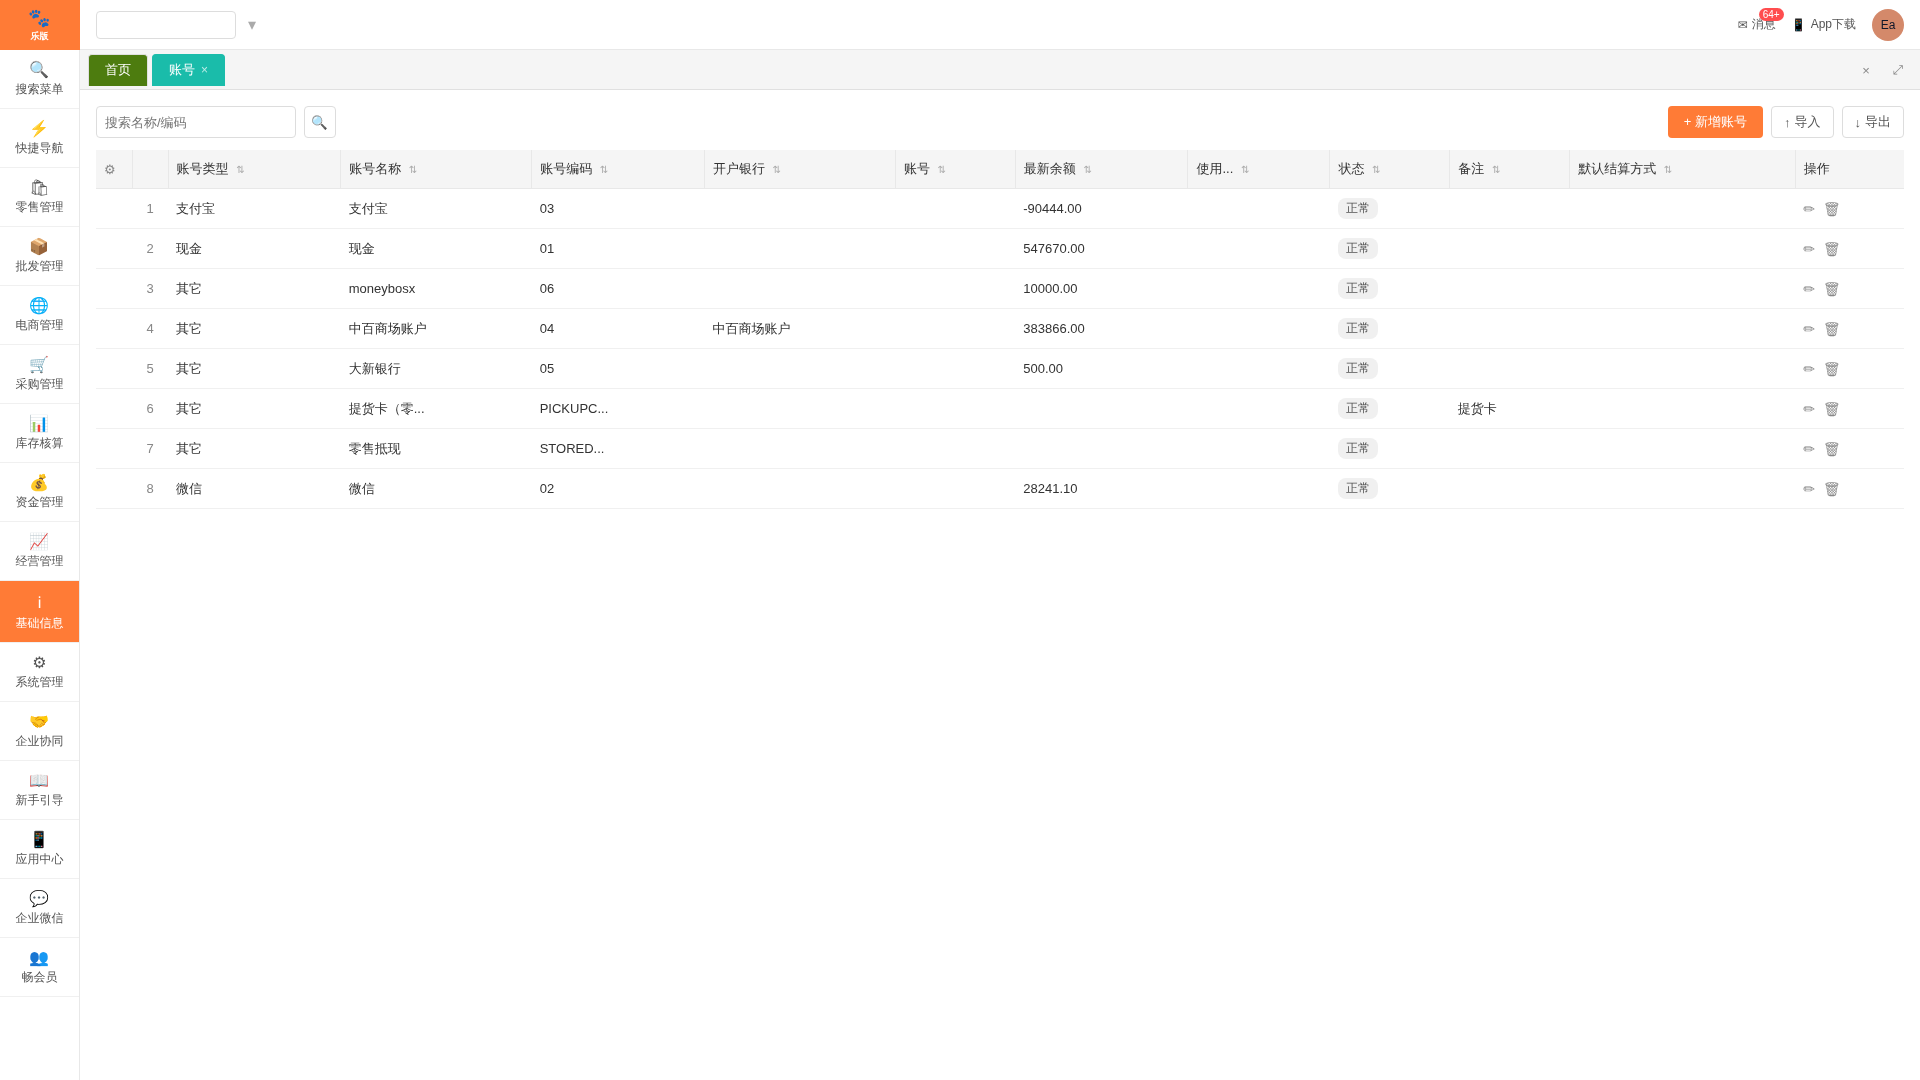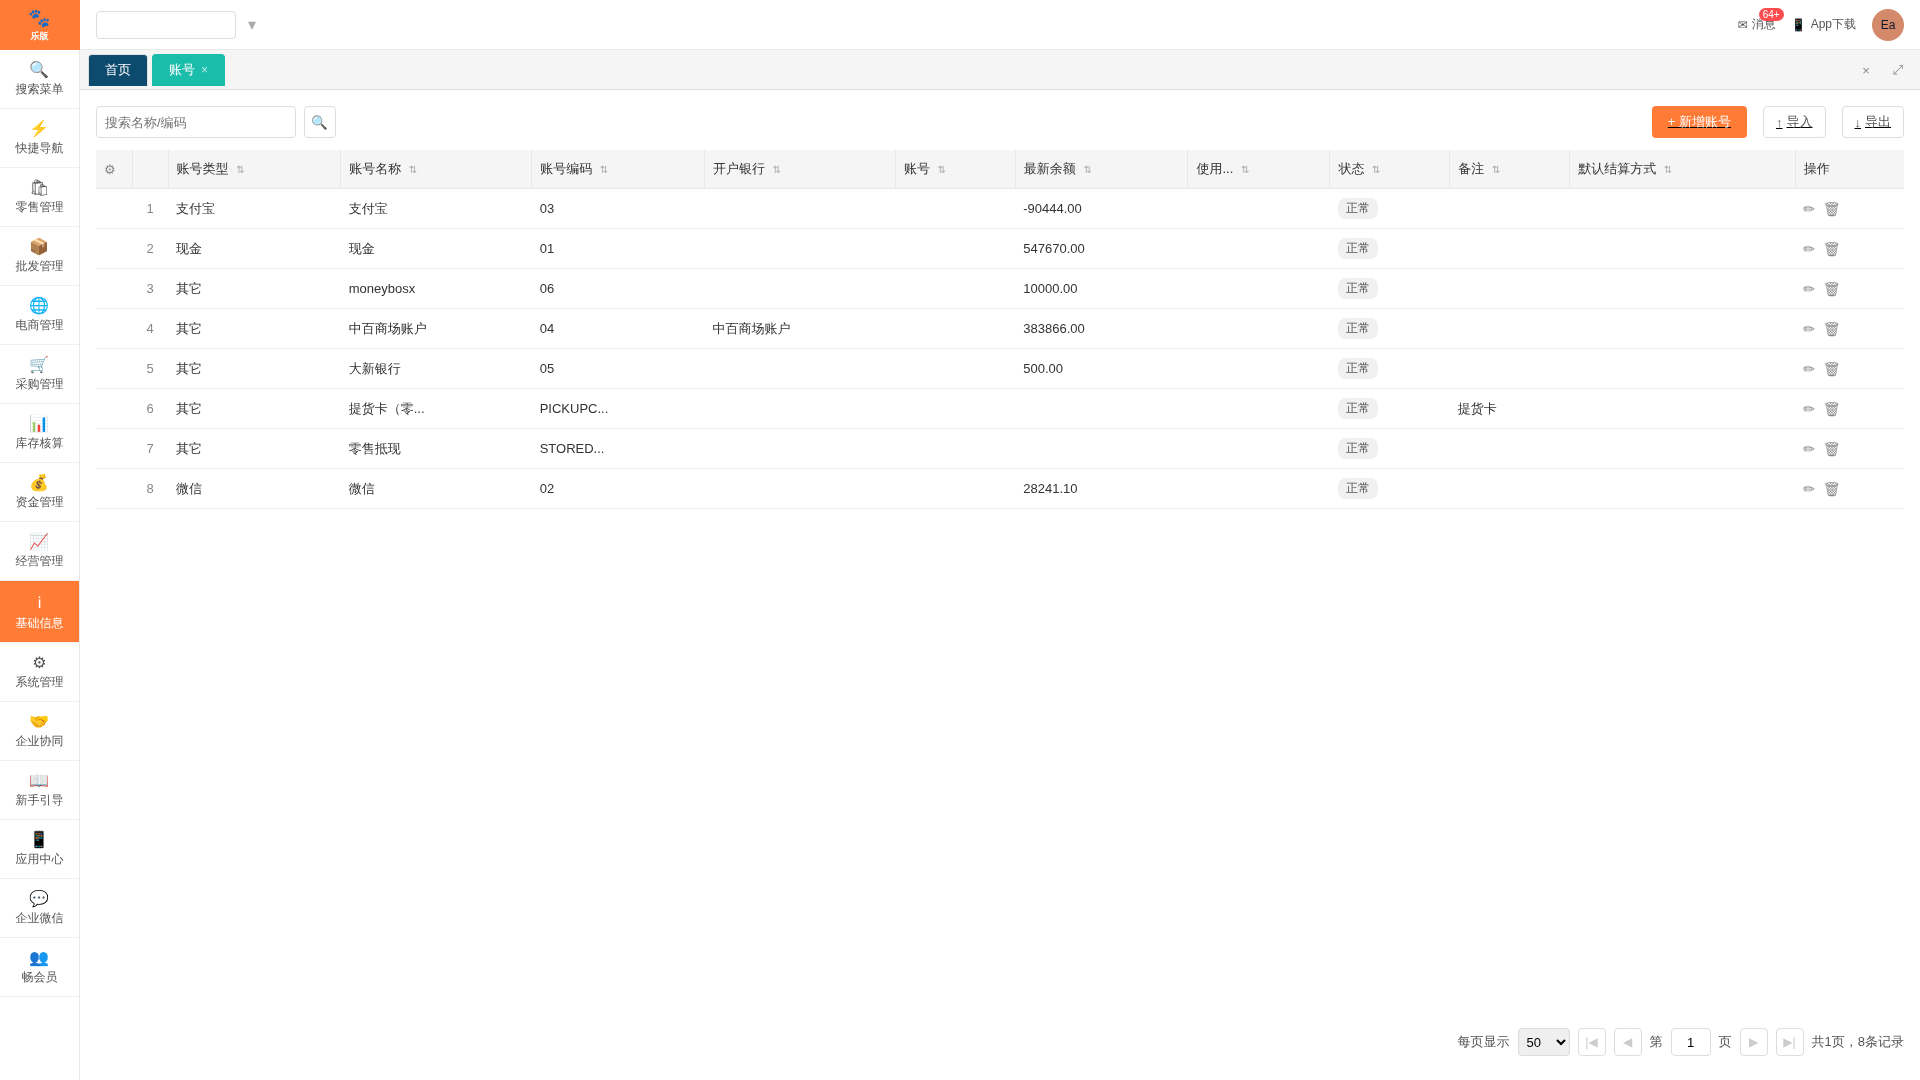--- a/index.html
+++ b/index.html
@@ -152,21 +152,21 @@
       background: #1abcaa;
       color: white;
       border-color: #1abcaa;
     }
     .tab-close {
       font-size: 12px;
       cursor: pointer;
       opacity: 0.7;
     }
     .tab-home {
-      background: #0c4a6e;
+      background: #4d7c0f;
       color: white;
     }
 
     
     .content {
       flex: 1;
       background: #fff;
       overflow: auto;
       padding: 16px;
       display: flex;
@@ -201,22 +201,21 @@
       border: 1px solid #ddd;
       border-radius: 4px;
       cursor: pointer;
       display: flex;
       align-items: center;
       justify-content: center;
       color: #888;
     }
     .action-btns {
       display: flex;
-      gap: 16px;
-      text-decoration: underline;
+      gap: 8px;
     }
     .btn-primary {
       height: 32px;
       padding: 0 16px;
       background: #ff7b36;
       color: white;
       border: none;
       border-radius: 4px;
       cursor: pointer;
       font-size: 13px;
@@ -712,29 +711,14 @@
       <div class="action-icons">
         <span class="action-icon" title="编辑">✏</span>
         <span class="action-icon" title="删除">🗑</span>
       </div>
     </td>
   </tr>
           </tbody>
       </table>
     </div>
 
-    <div class="pagination">
-      <span>每页显示</span>
-      <select class="page-size-select">
-        <option value="50">50</option>
-        <option value="100">100</option>
-      </select>
-      <button class="page-nav-btn disabled">|◀</button>
-      <button class="page-nav-btn disabled">◀</button>
-      <span>第</span>
-      <input class="page-input" type="text" value="1" style="">
-      <span>页</span>
-      <button class="page-nav-btn disabled">▶</button>
-      <button class="page-nav-btn disabled">▶|</button>
-      <span>共1页，8条记录</span>
-    </div>
   </div>
 </div>
 
 </body></html>

